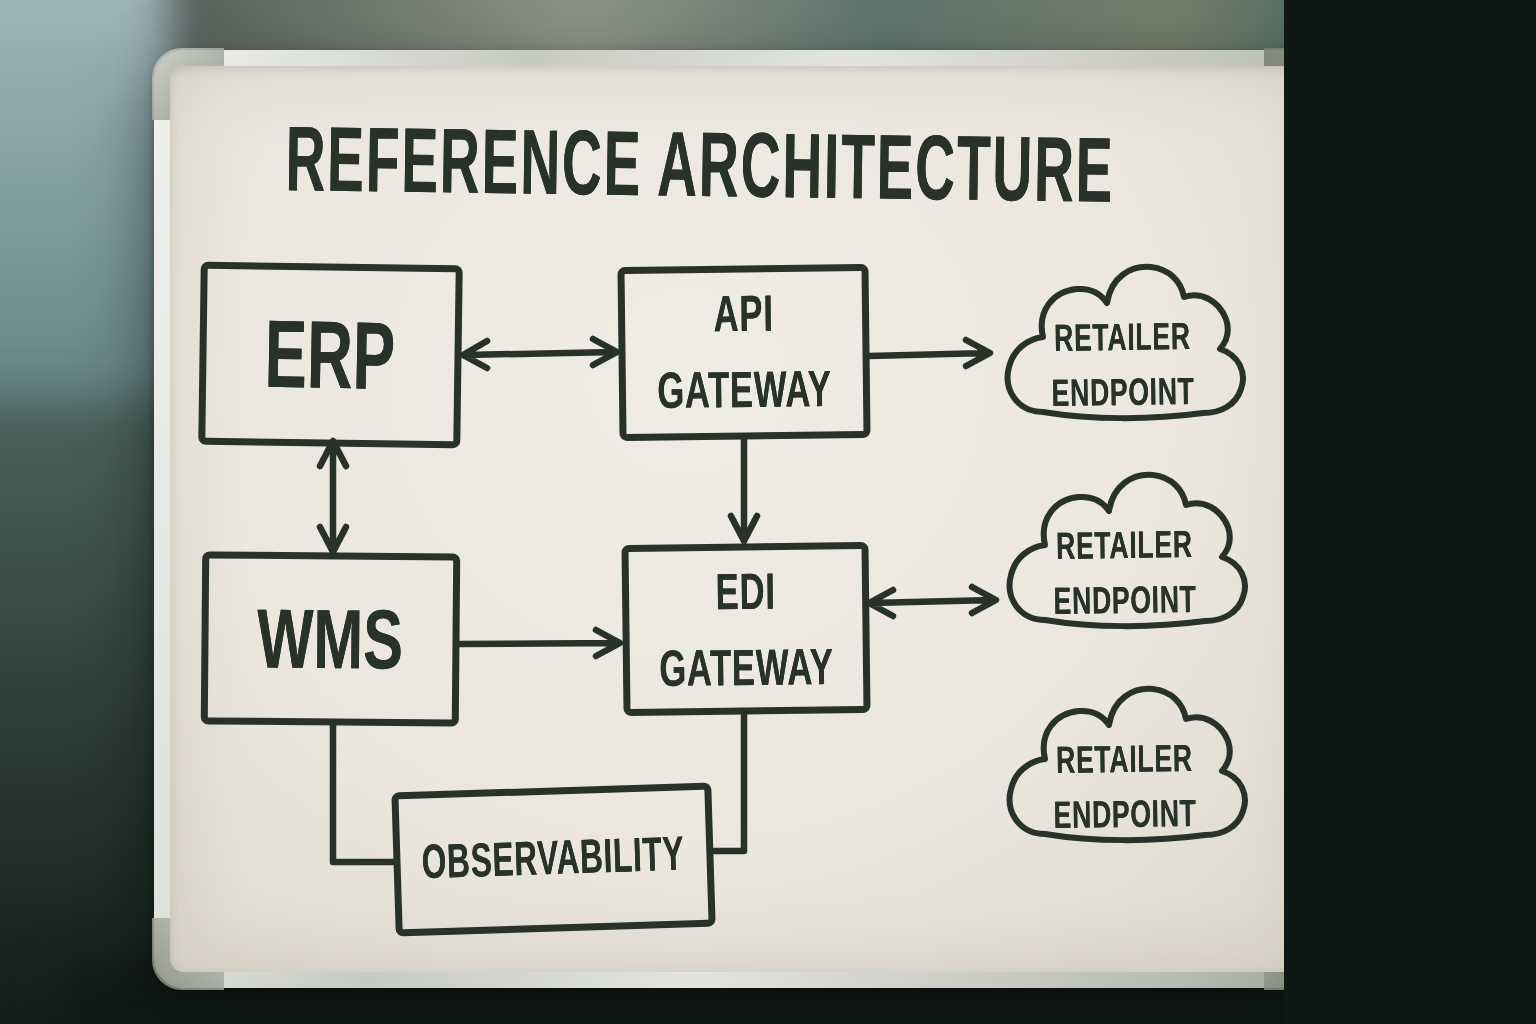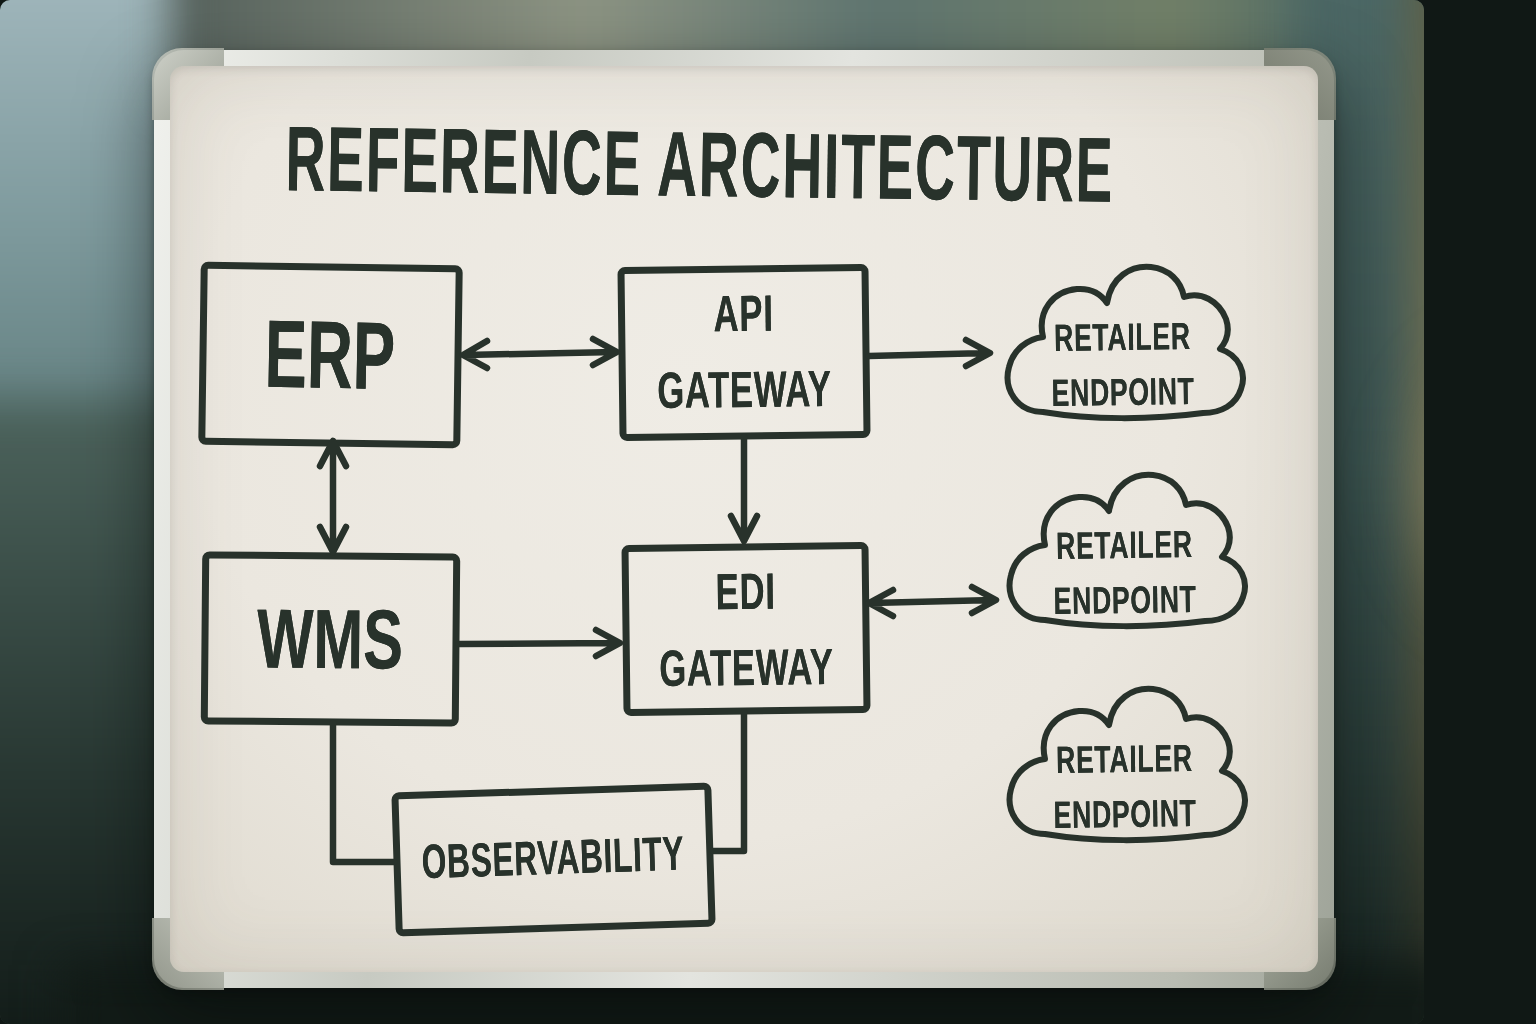--- a/index.html
+++ b/index.html
@@ -2,24 +2,23 @@
 <html style="--ink: #28322b; --board: #ebe7df; --frame: #d3d5cf;"><head>
 <meta charset="utf-8">
 <style>
   :root{
     --ink:#28322b;
     --board:#ebe7df;
     --frame:#d3d5cf;
   }
   html,body{margin:0;padding:0;background:#101815;}
   .stage{
-    position:relative;width:1424px;height:1024px;overflow:hidden;
+    position:relative;width:1284px;height:1024px;overflow:hidden;
     font-family:"Liberation Sans",sans-serif;
     background:#2b3733;
-    border-radius:10px;
   }
   
   .bg{position:absolute;inset:0;}
   .blob{position:absolute;filter:blur(22px);}
   .b-left-top{left:-90px;top:-70px;width:300px;height:540px;
     background:linear-gradient(180deg,#a7bcc2 0%,#7e9a9d 55%,#5d7a7a 100%);}
   .b-left-bottom{left:-90px;top:400px;width:300px;height:700px;
     background:linear-gradient(180deg,#4d645d 0%,#273631 55%,#0d1512 100%);}
   .b-top{left:170px;top:-90px;width:1180px;height:190px;
     background:linear-gradient(90deg,#55615c 0%,#8d9483 35%,#5f7570 60%,#728068 85%,#4e6a66 100%);}

